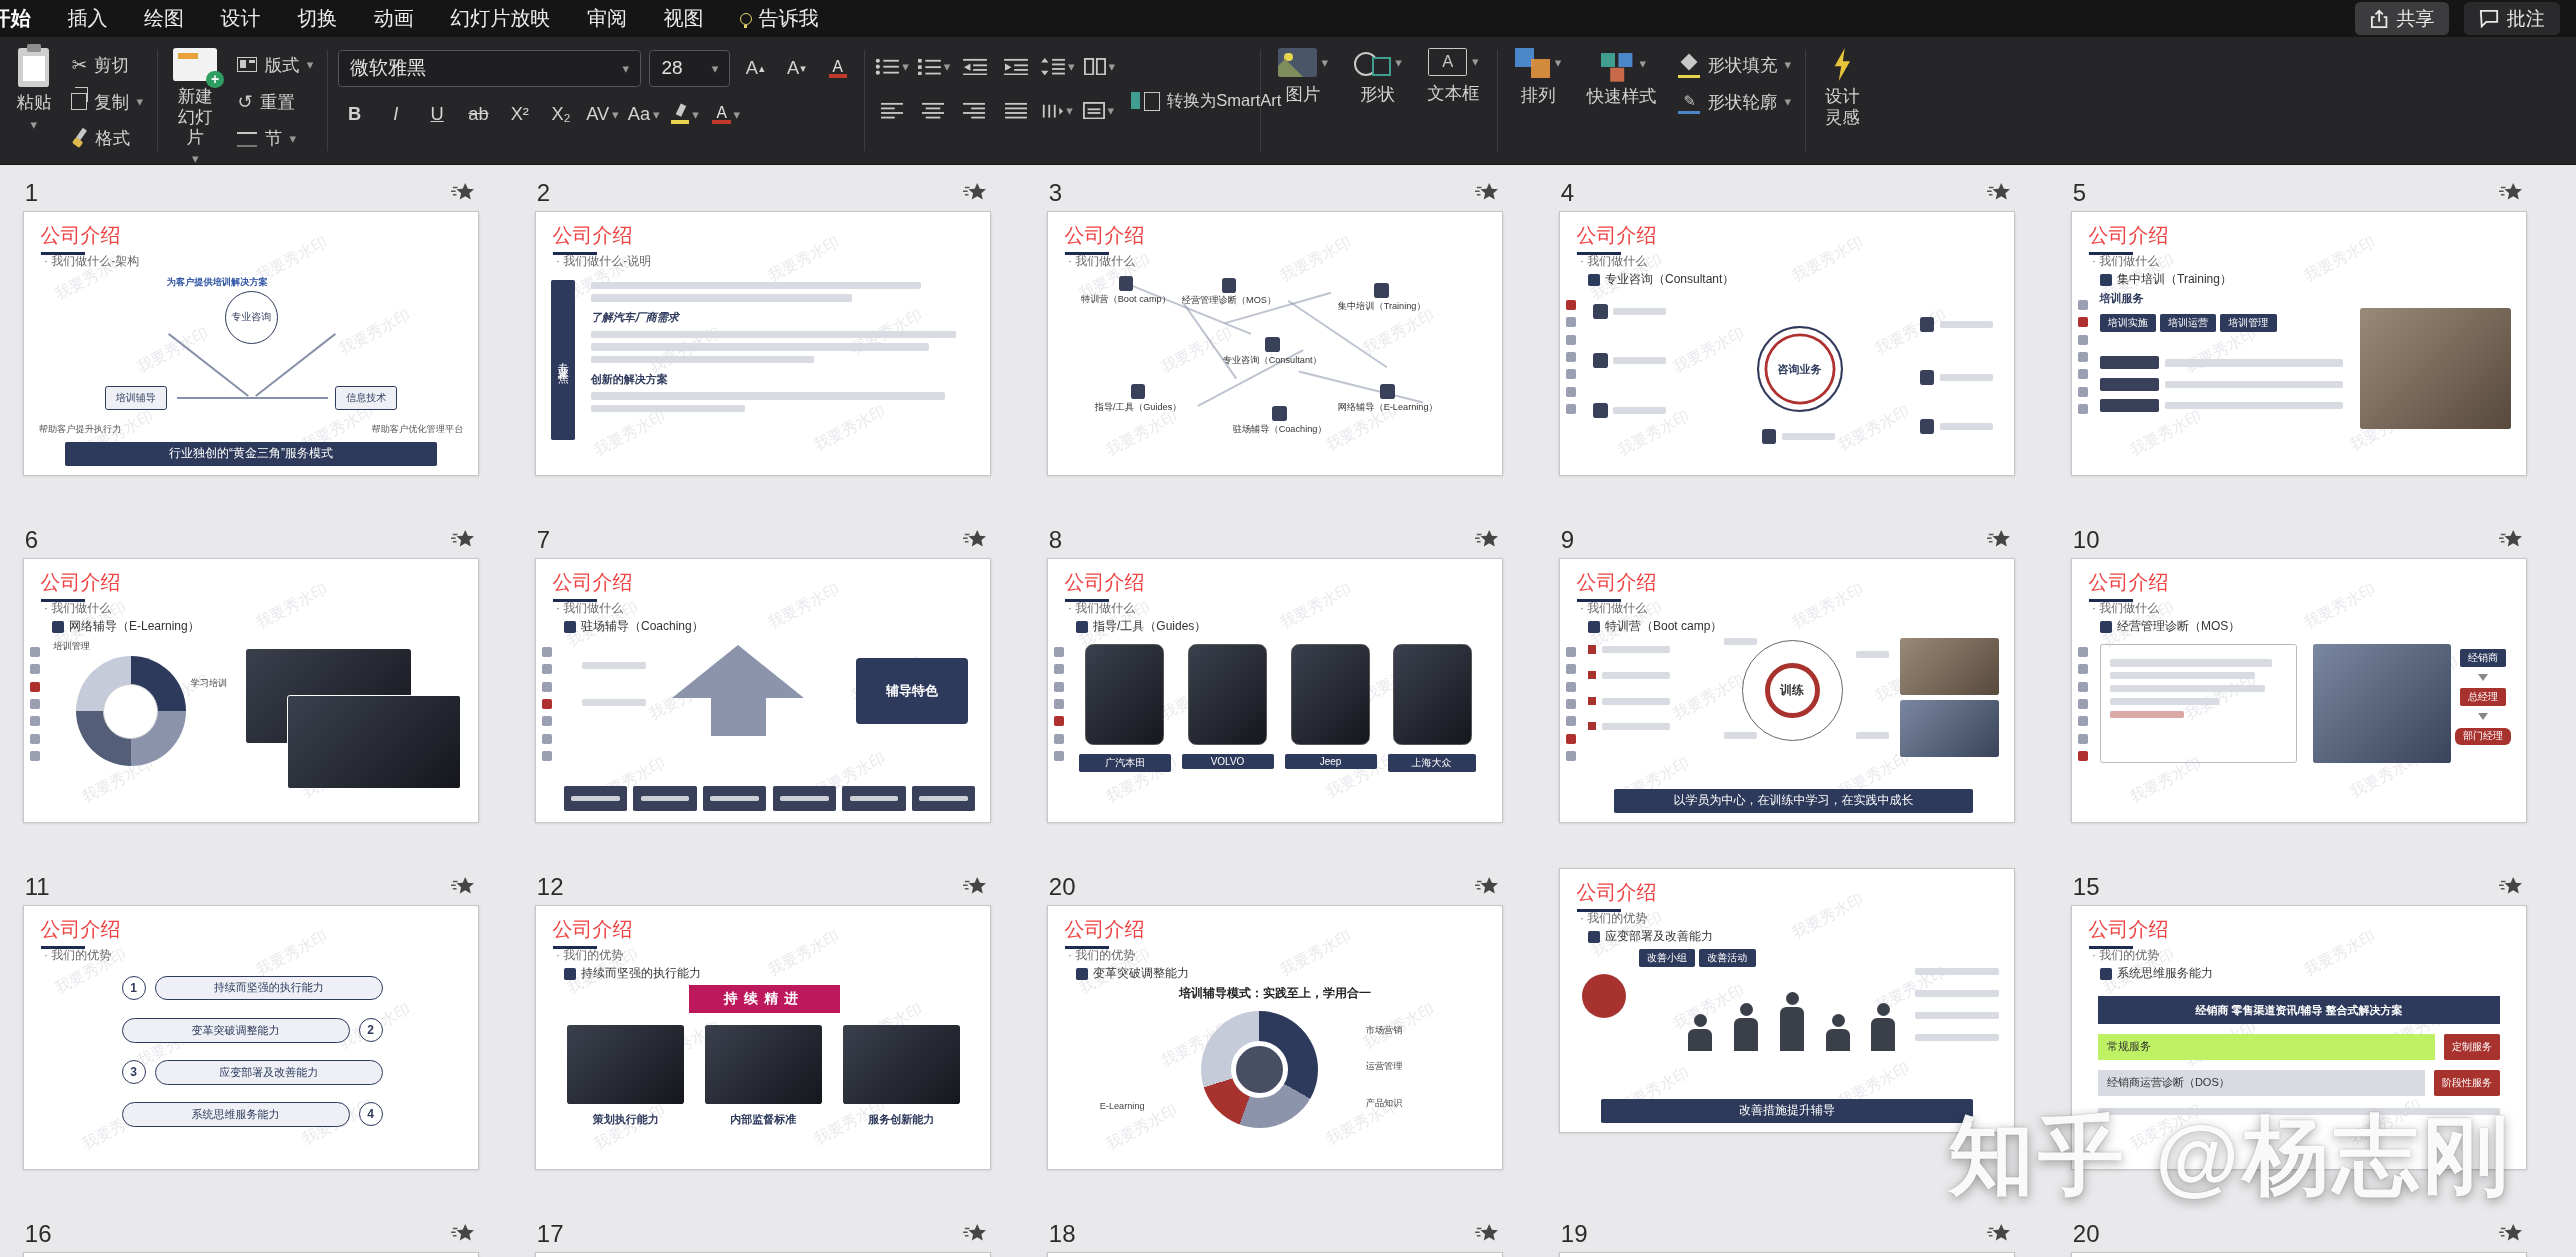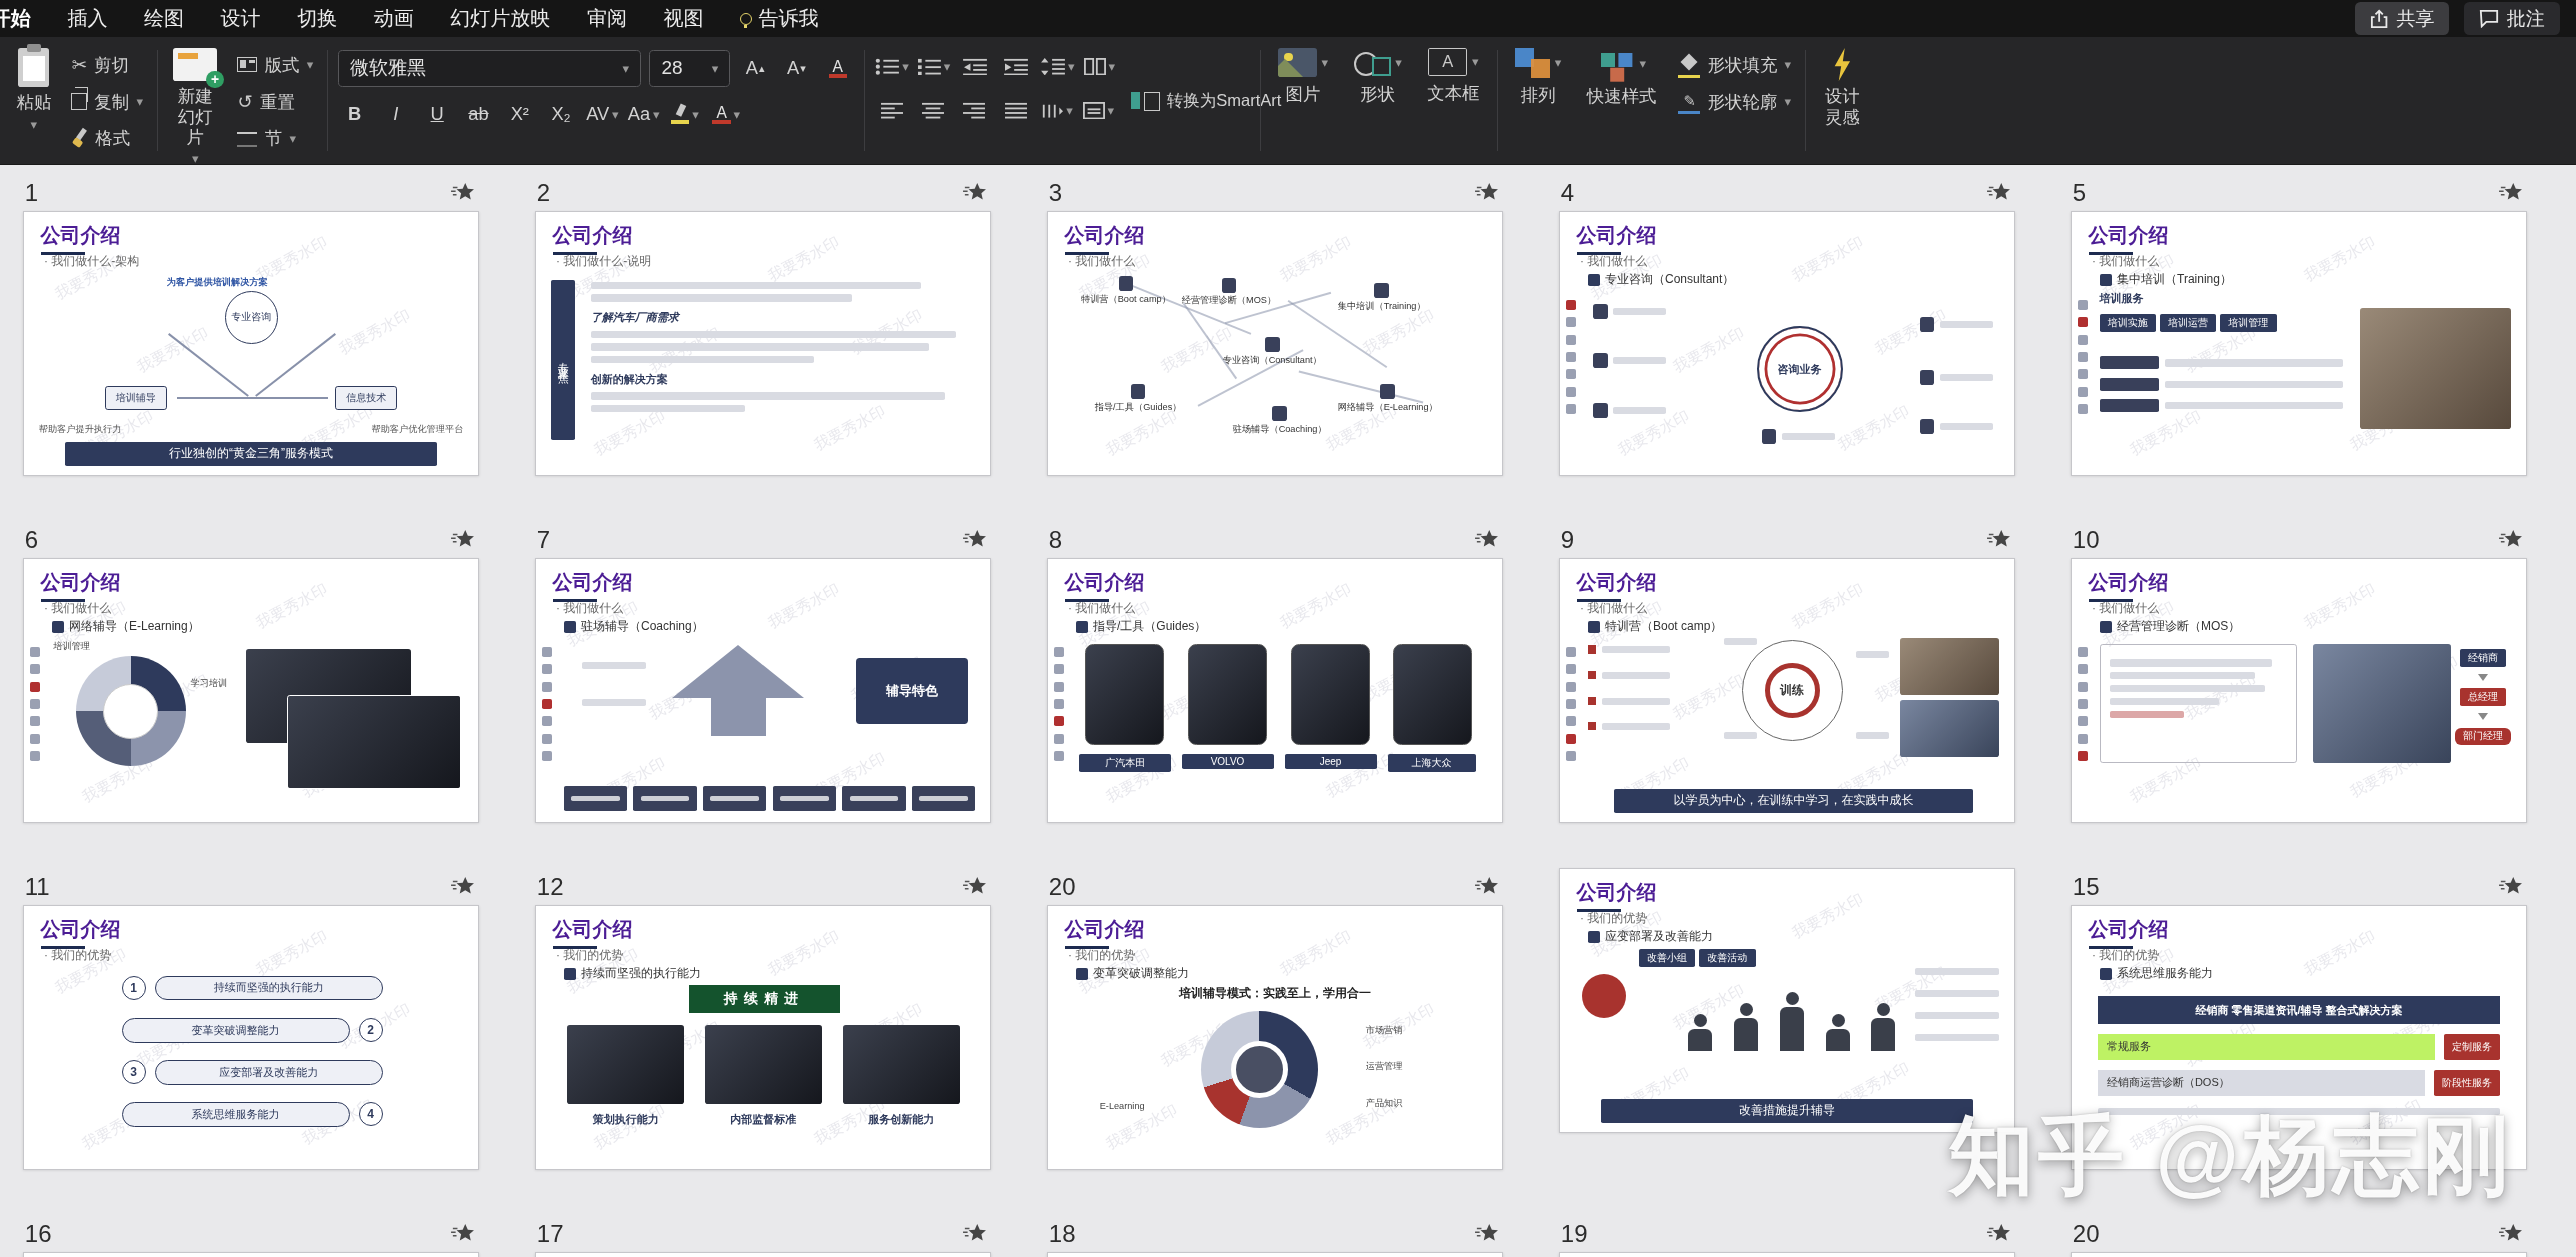--- a/index.html
+++ b/index.html
@@ -86,21 +86,21 @@
   .ico-fontcolor::before{content:"A"}
   .ico-fontcolor::after{content:"";position:absolute;left:0;bottom:0;width:18.3px;height:4.6px;background:#c0392b}
 
   
   .sorter{position:relative;height:1093px;padding:9.2px 23px 0;overflow:hidden}
   .grid{display:grid;grid-template-columns:repeat(5,456px);column-gap:56px;row-gap:45px}
   .cell-head{height:37px;display:flex;align-items:center;justify-content:space-between;padding:0 3.7px 0 1.8px}
   .slide-number{font-size:24px;color:#2c2c2c}
   .star{display:flex;align-items:center}
   .thumb{width:456px;height:265px;background:#fff;border:0.9px solid #c6c6ca;position:relative;overflow:hidden;box-shadow:0 0.9px 2.8px rgba(0,0,0,.14)}
-  .t-title{position:absolute;left:16.5px;top:10px;font-size:20px;font-weight:bold;color:#4c1d95;z-index:2}
+  .t-title{position:absolute;left:16.5px;top:10px;font-size:20px;font-weight:normal;color:#ef4444;z-index:2}
   .t-title::after{content:"";display:block;width:44px;height:2.8px;background:#1d2b50;margin-top:2.8px}
   .t-sub{position:absolute;left:20px;top:41px;font-size:12px;color:#666;z-index:2}
   .t-sub::before{content:"· "}
   .t-note{position:absolute;left:27.5px;top:59px;font-size:12px;color:#333;display:flex;gap:5.5px;align-items:center;z-index:2}
   .note-ico{width:12px;height:12px;background:#2e3a5c;border-radius:1.8px;flex:none}
   .t-body{position:absolute;left:14.7px;right:14.7px;top:79px;bottom:7.3px;z-index:1}
   .thumb.no-note .t-body{top:64px}
   .thumb.has-strip .t-body{left:27.5px}
   .wm{position:absolute;font-size:15.6px;color:rgba(110,110,145,.16);transform:rotate(-28deg);white-space:nowrap;z-index:0}
   .strip{position:absolute;left:6.4px;top:88px;display:flex;flex-direction:column;gap:7.3px;z-index:2}
@@ -1070,21 +1070,21 @@
           <div class="wm" style="left: 312px; top: 110px;">我要秀水印</div>
           <div class="wm" style="left: 55px; top: 211px;">我要秀水印</div>
           <div class="wm" style="left: 275px; top: 206px;">我要秀水印</div>
           <div class="t-title">公司介绍</div>
           <div class="t-sub">我们的优势</div>
           <div class="t-note">
             <div class="note-ico"></div>
             <div>持续而坚强的执行能力</div>
           </div>
           <div class="t-body">
-            <div style="position: absolute; left: 138px; top: 0px; width: 151px; height: 27.5px; background: #14532d; color: rgb(255, 255, 255); display: flex; align-items: center; justify-content: center; font-size: 13.8px; font-weight: bold; letter-spacing: 6.4px;">持续精进</div>
+            <div style="position: absolute; left: 138px; top: 0px; width: 151px; height: 27.5px; background: #be185d; color: rgb(255, 255, 255); display: flex; align-items: center; justify-content: center; font-size: 13.8px; font-weight: bold; letter-spacing: 6.4px;">持续精进</div>
             <div class="g-photo dark" style="left: 16.5px; top: 40px; width: 117px; height: 79px;"></div>
             <div class="g-label" style="left: 16.5px; top: 127px; width: 117px; text-align: center; color: rgb(46, 58, 92); font-weight: bold; font-size: 11px;">策划执行能力</div>
             <div class="g-photo dark" style="left: 154px; top: 40px; width: 117px; height: 79px;"></div>
             <div class="g-label" style="left: 154px; top: 127px; width: 117px; text-align: center; color: rgb(46, 58, 92); font-weight: bold; font-size: 11px;">内部监督标准</div>
             <div class="g-photo dark" style="left: 292px; top: 40px; width: 117px; height: 79px;"></div>
             <div class="g-label" style="left: 292px; top: 127px; width: 117px; text-align: center; color: rgb(46, 58, 92); font-weight: bold; font-size: 11px;">服务创新能力</div>
           </div>
         </div>
       </div>
       <div class="cell">

